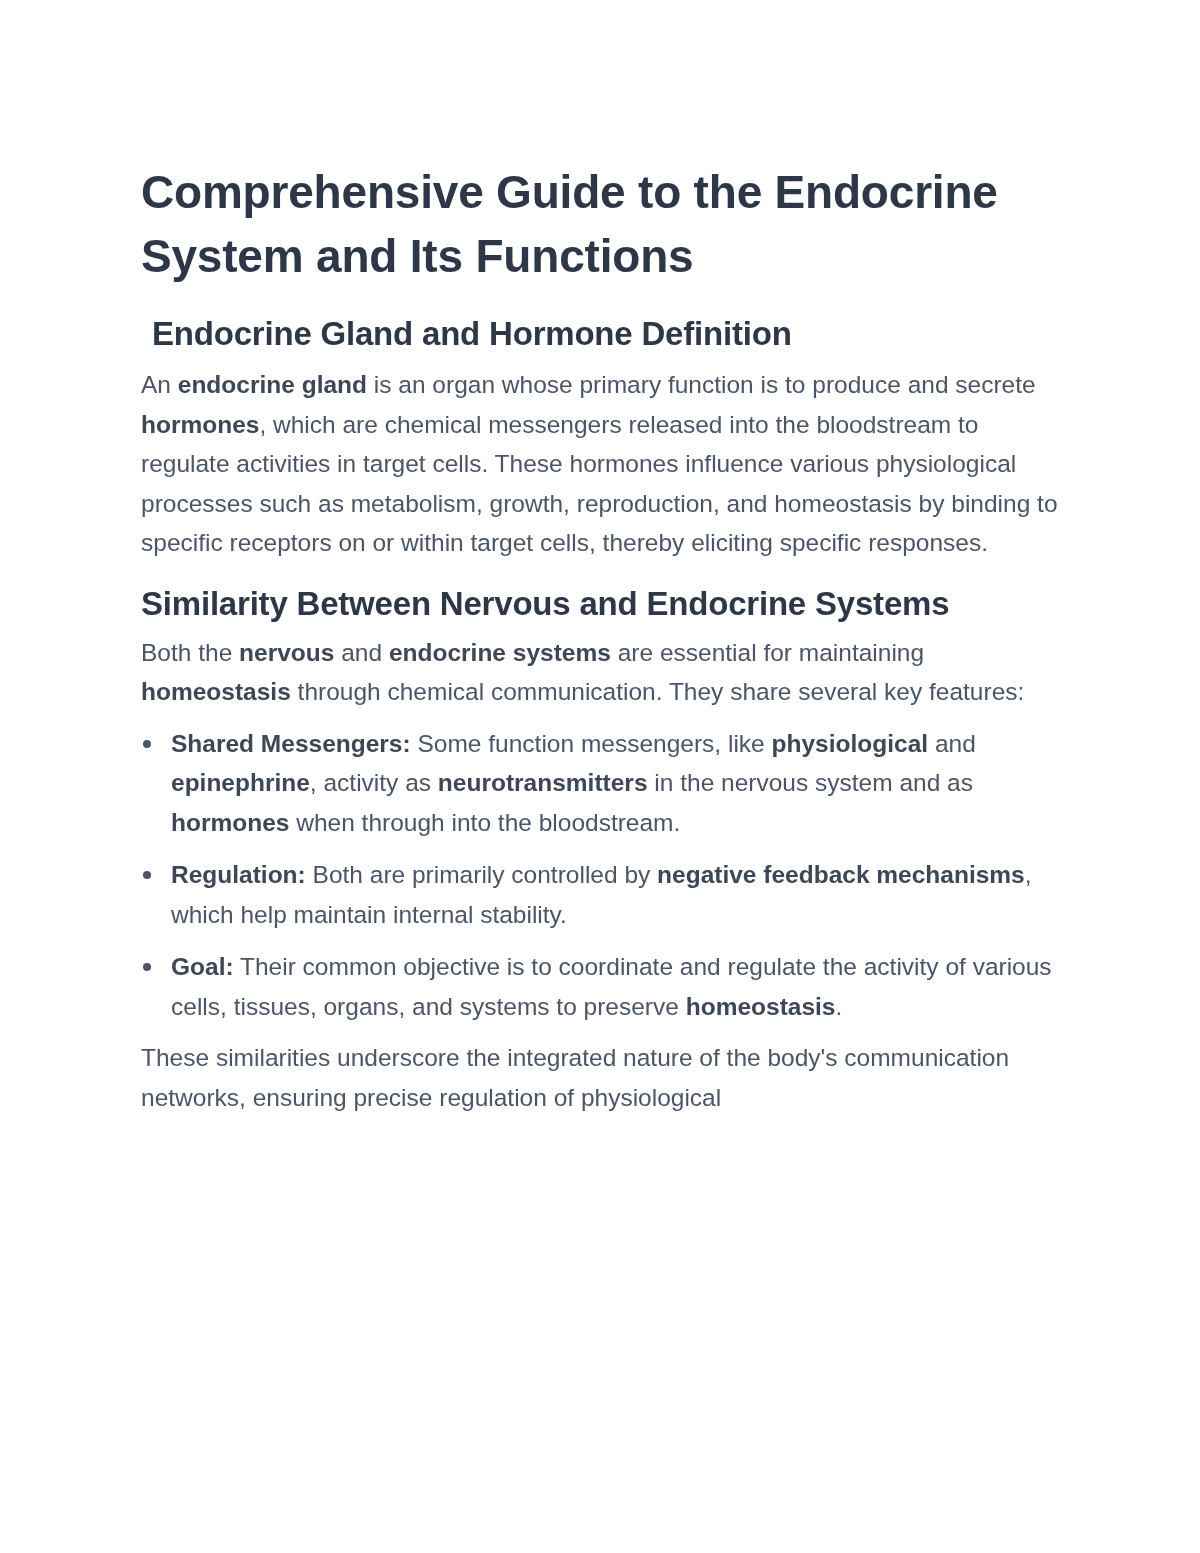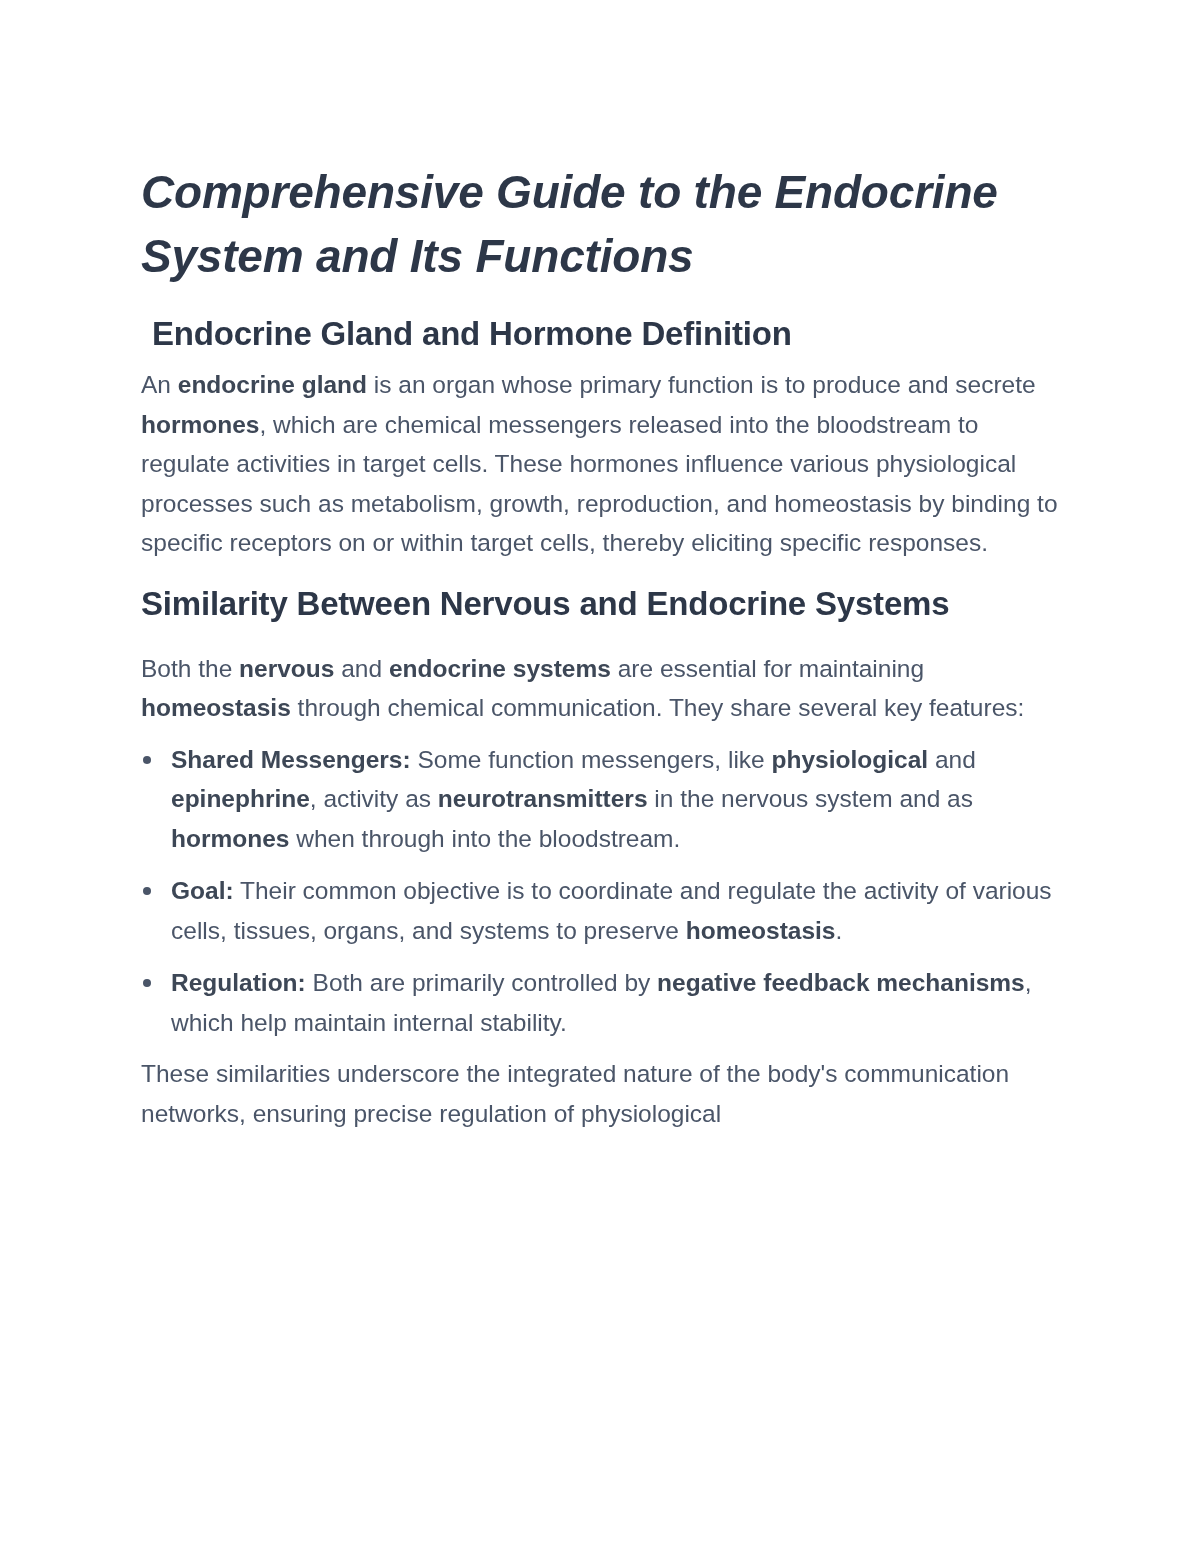--- a/index.html
+++ b/index.html
@@ -21,21 +21,20 @@
       top: 160px;
       width: 920px;
     }
     h1 {
       margin: 0;
       font-size: 46px;
       line-height: 64px;
       font-weight: 700;
       color: #2d3748;
       letter-spacing: -0.2px;
-      font-style: italic;
     }
     h2 {
       margin: 0;
       font-size: 33px;
       font-weight: 700;
       color: #2d3748;
       letter-spacing: -0.2px;
     }
     h2.h-def {
       margin-top: 18px;
@@ -51,21 +50,20 @@
       line-height: 39.5px;
       color: #4a5568;
     }
     p {
       margin: 0;
     }
     p.p-def {
       margin-top: 3px;
     }
     p.p-sim {
-      margin-top: 16px;
     }
     b {
       font-weight: 700;
       color: #3d4756;
     }
     ul {
       list-style: none;
       margin: 12px 0 0 0;
       padding: 0;
     }
@@ -101,23 +99,23 @@
 
   <section>
     <h2 class="h-sim">Similarity Between Nervous and Endocrine Systems</h2>
     <p class="p-sim"><span>Both the </span><b>nervous</b><span> and </span><b>endocrine systems</b><span> are essential for maintaining </span><b>homeostasis</b><span> through chemical communication. They share several key features:</span></p>
 
     <ul>
       <li>
         <span class="bullet"></span><b>Shared Messengers:</b><span> Some function messengers, like </span><b>physiological</b><span> and </span><b>epinephrine</b><span>, activity as </span><b>neurotransmitters</b><span> in the nervous system and as </span><b>hormones</b><span> when through into the bloodstream.</span>
       </li>
       <li>
-        <span class="bullet"></span><b>Goal:</b><span> Their common objective is to coordinate and regulate the activity of various cells, tissues, organs, and systems to preserve </span><b>homeostasis</b><span>.</span>
+        <span class="bullet"></span><b>Regulation:</b><span> Both are primarily controlled by </span><b>negative feedback mechanisms</b><span>, which help maintain internal stability.</span>
       </li>
       <li>
-        <span class="bullet"></span><b>Regulation:</b><span> Both are primarily controlled by </span><b>negative feedback mechanisms</b><span>, which help maintain internal stability.</span>
+        <span class="bullet"></span><b>Goal:</b><span> Their common objective is to coordinate and regulate the activity of various cells, tissues, organs, and systems to preserve </span><b>homeostasis</b><span>.</span>
       </li>
     </ul>
 
     <p class="p-closing">These similarities underscore the integrated nature of the body's communication networks, ensuring precise regulation of physiological</p>
   </section>
 
 </div>
 
 </body></html>

